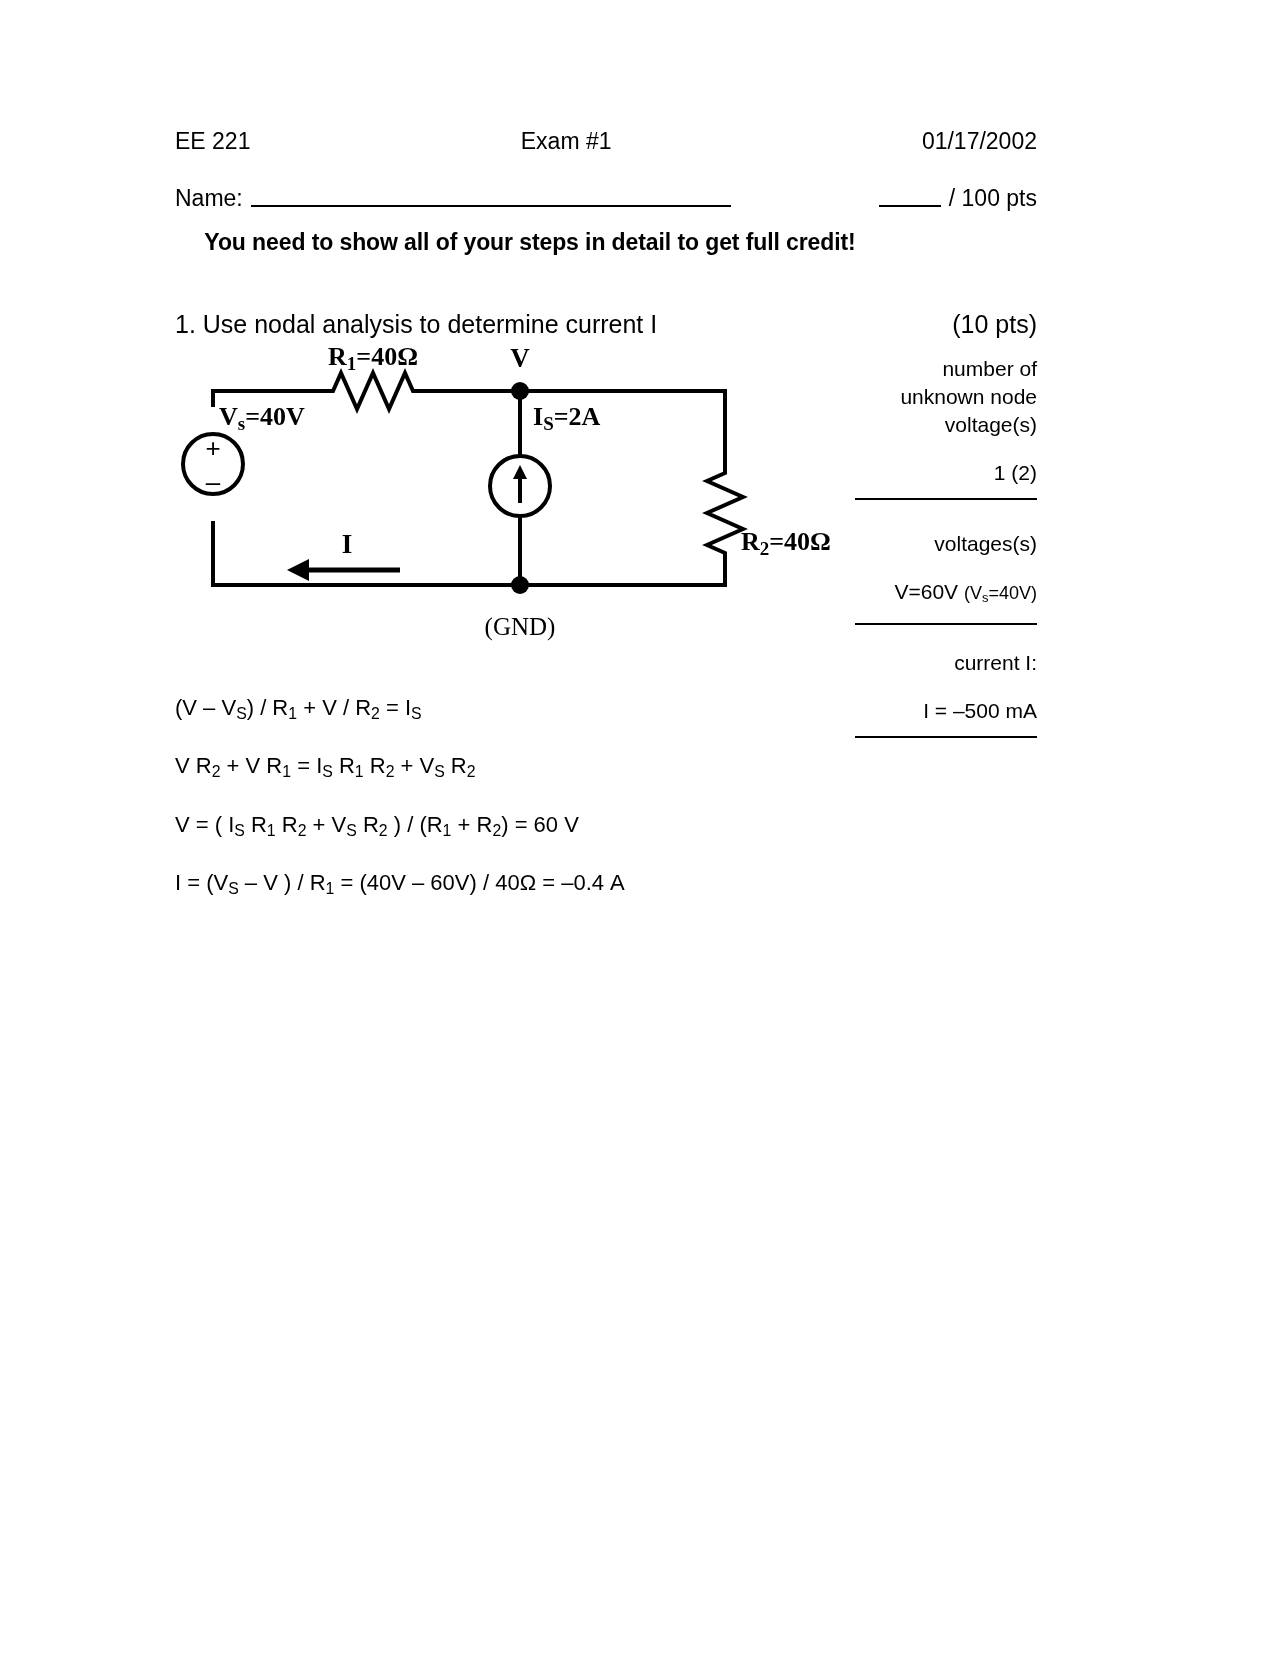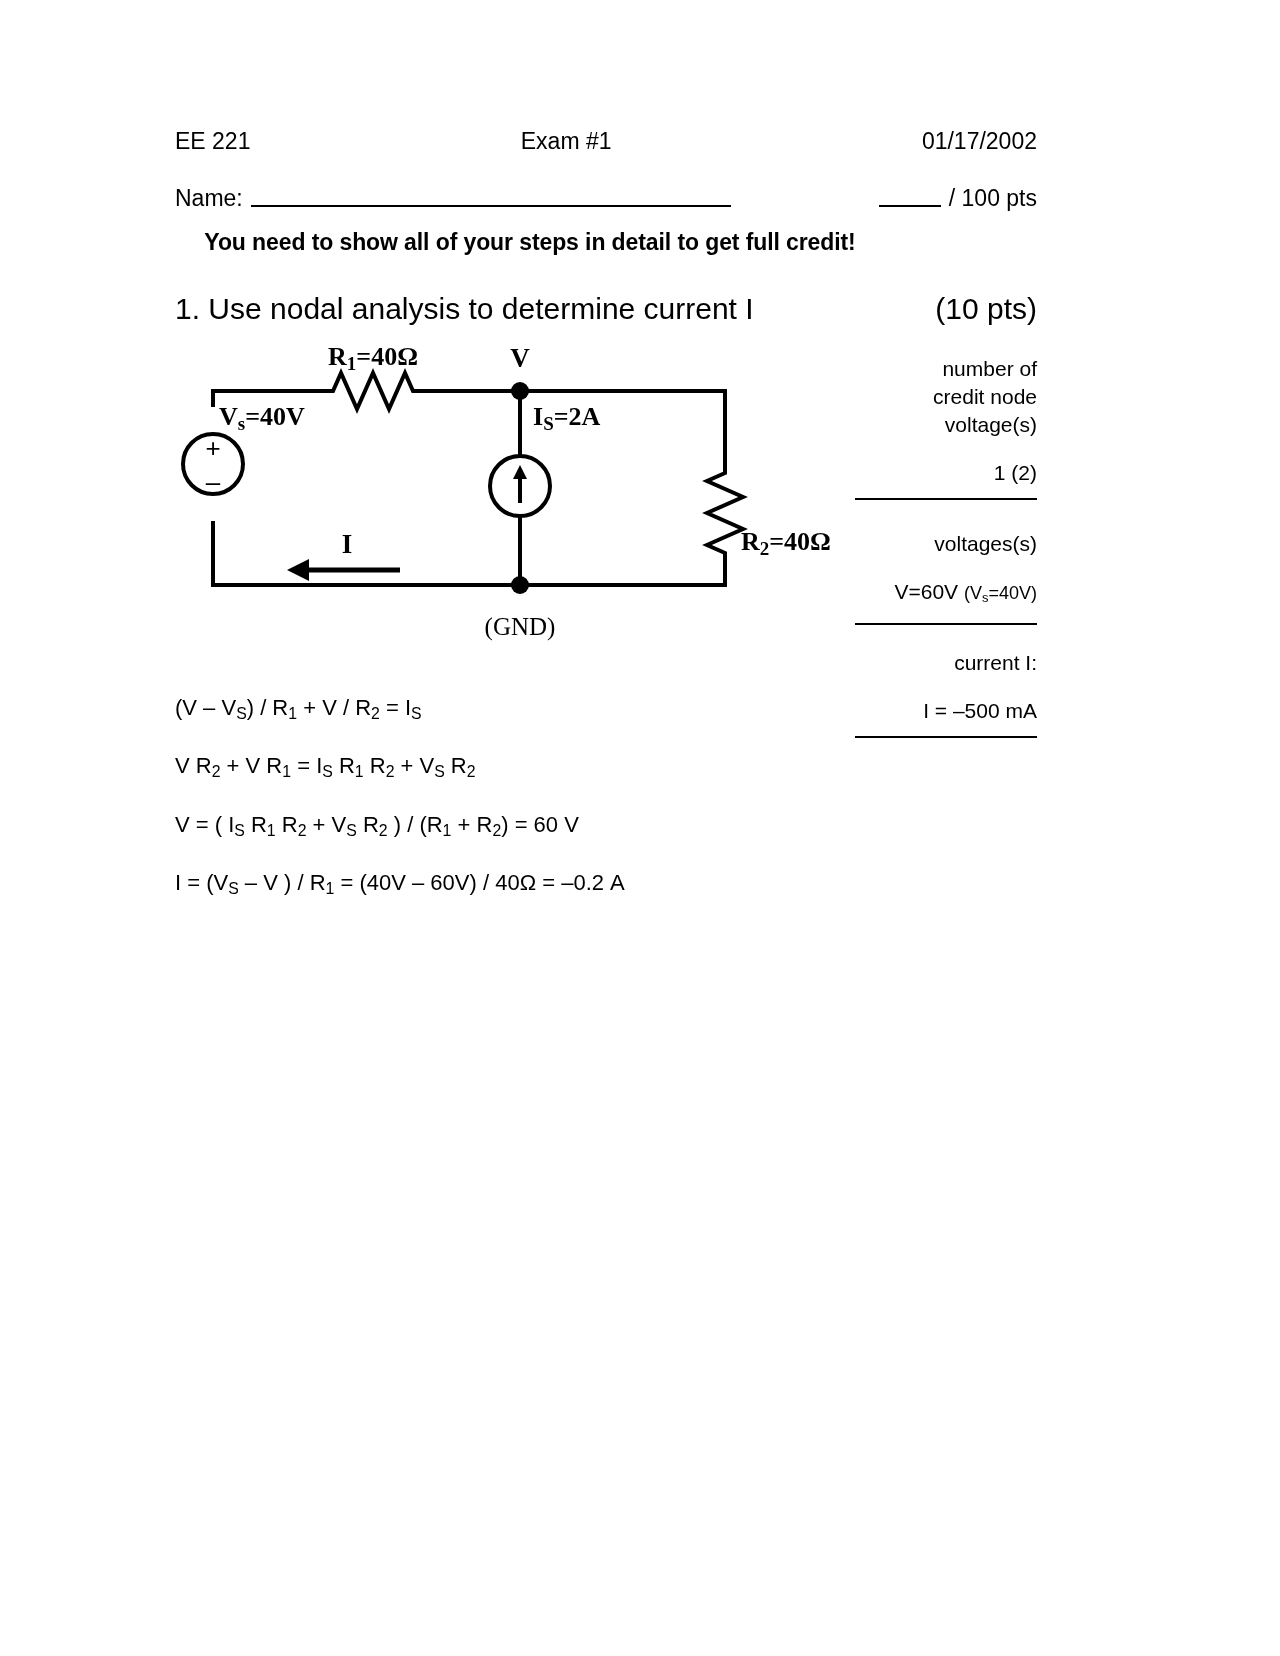--- a/index.html
+++ b/index.html
@@ -70,25 +70,25 @@
     width: 1060px;
     text-align: center;
     font-size: 23px;
     font-weight: bold;
     letter-spacing: -0.1px;
   }
 
   
   #question-line {
     position: absolute;
-    top: 292px;
+    top: 310px;
     left: 175px;
     width: 862px;
     display: flex;
-    font-size: 30px;
+    font-size: 25px;
   }
   #question-points { margin-left: auto; }
 
   
   #answer-panel {
     position: absolute;
     top: 355px;
     left: 855px;
     width: 182px;
     text-align: right;
@@ -149,21 +149,21 @@
 
   <div id="instruction">You need to show all of your steps in detail to get full credit!</div>
 
   <div id="question-line">
     <span>1. Use nodal analysis to determine current I</span>
     <span id="question-points">(10 pts)</span>
   </div>
 
   <div id="answer-panel">
     <div class="ans-caption">number of</div>
-    <div class="ans-caption">credit node</div>
+    <div class="ans-caption">unknown node</div>
     <div class="ans-caption">voltage(s)</div>
     <div class="ans-blank">1  (2) </div>
     <div class="ans-spacer-1"></div>
     <div class="ans-caption">voltages(s)</div>
     <div class="ans-blank">
       <span>V=60V</span>
       <span class="small-note" style="font-size:18px">
         <span>(V</span><span class="sub">s</span><span>=40V)</span>
       </span>
     </div>
@@ -240,16 +240,16 @@
       <text x="172" y="208" font-family="'Liberation Serif', serif" font-size="27" font-weight="bold" text-anchor="middle" fill="#000">I</text>
 
       <text x="345" y="290" font-family="'Liberation Serif', serif" font-size="25" text-anchor="middle" fill="#000">(GND)</text>
     </svg>
   </div>
 
   <div id="equations">
       <div class="eq"><span>(V  –  V</span><span class="sb">S</span><span>) / R</span><span class="sb">1</span><span>  +  V / R</span><span class="sb">2</span><span>  =  I</span><span class="sb">S</span></div>
       <div class="eq"><span>V R</span><span class="sb">2</span><span> + V R</span><span class="sb">1</span><span>  =  I</span><span class="sb">S</span><span> R</span><span class="sb">1</span><span> R</span><span class="sb">2</span><span> + V</span><span class="sb">S</span><span> R</span><span class="sb">2</span></div>
       <div class="eq"><span>V  =  ( I</span><span class="sb">S</span><span> R</span><span class="sb">1</span><span> R</span><span class="sb">2</span><span> + V</span><span class="sb">S</span><span> R</span><span class="sb">2</span><span> ) / (R</span><span class="sb">1</span><span> + R</span><span class="sb">2</span><span>)  =  60 V</span></div>
-      <div class="eq"><span>I  =  (V</span><span class="sb">S</span><span>  –  V ) / R</span><span class="sb">1</span><span>  =  (40V – 60V) / 40Ω  =  –0.2 A</span></div>
+      <div class="eq"><span>I  =  (V</span><span class="sb">S</span><span>  –  V ) / R</span><span class="sb">1</span><span>  =  (40V – 60V) / 40Ω  =  –0.4 A</span></div>
     </div>
 
 </div>
 
 </body></html>

